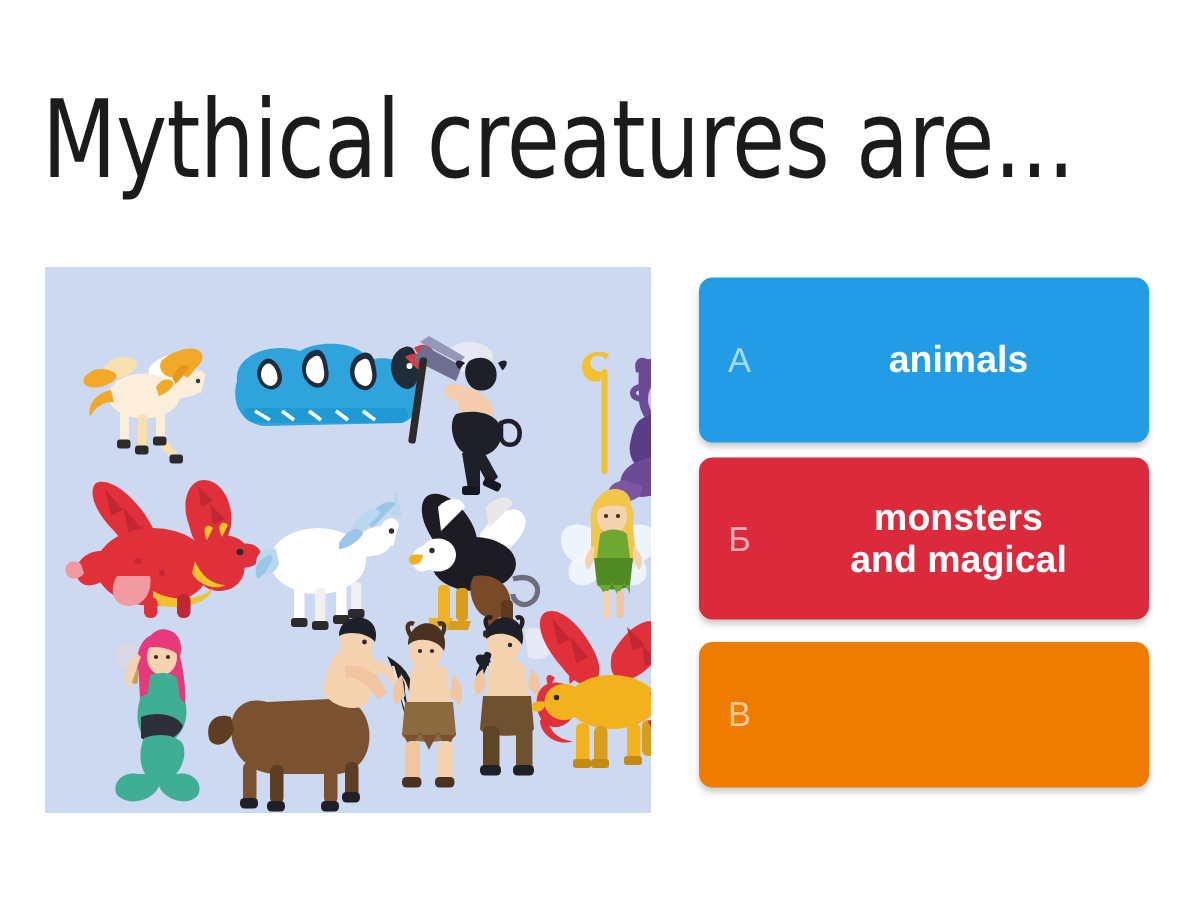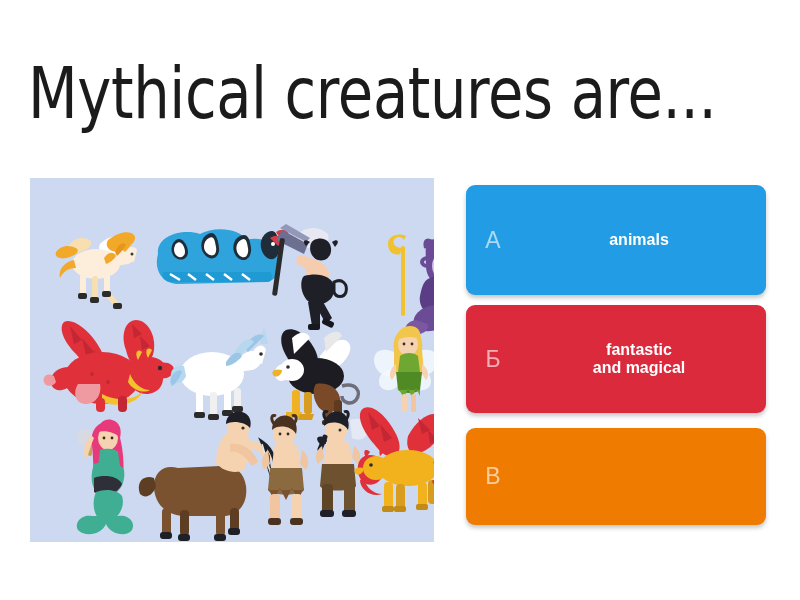--- a/index.html
+++ b/index.html
@@ -53,21 +53,21 @@
     flex:0 0 54px;
     text-align:center;
     font-size:23px;
     font-weight:400;
     color:rgba(255,255,255,0.62);
   }
   .option-text {
     flex:1 1 auto;
     padding-right:8px;
     text-align:center;
-    font-size:16px;
+    font-size:25px;
     font-weight:bold;
     color:#ffffff;
     line-height:1.14;
     white-space:pre-line;
   }
   #option-a { top:185px; height:110px; background:#219ce5; }
   #option-b { top:305px; height:108px; background:#dc2a3d; }
   #option-c { top:428px; height:97px;  background:#ef7c00; }
 </style>
 </head>
@@ -362,21 +362,21 @@
     </svg>
   </div>
 
   <div class="option" id="option-a">
     <span class="option-letter">A</span>
     <span class="option-text">animals</span>
   </div>
 
   <div class="option" id="option-b">
     <span class="option-letter">Б</span>
-    <span class="option-text">fantastic
+    <span class="option-text">monsters
 and magical</span>
   </div>
 
   <div class="option" id="option-c">
     <span class="option-letter">В</span>
   </div>
 
 </div>
 
 </body></html>

